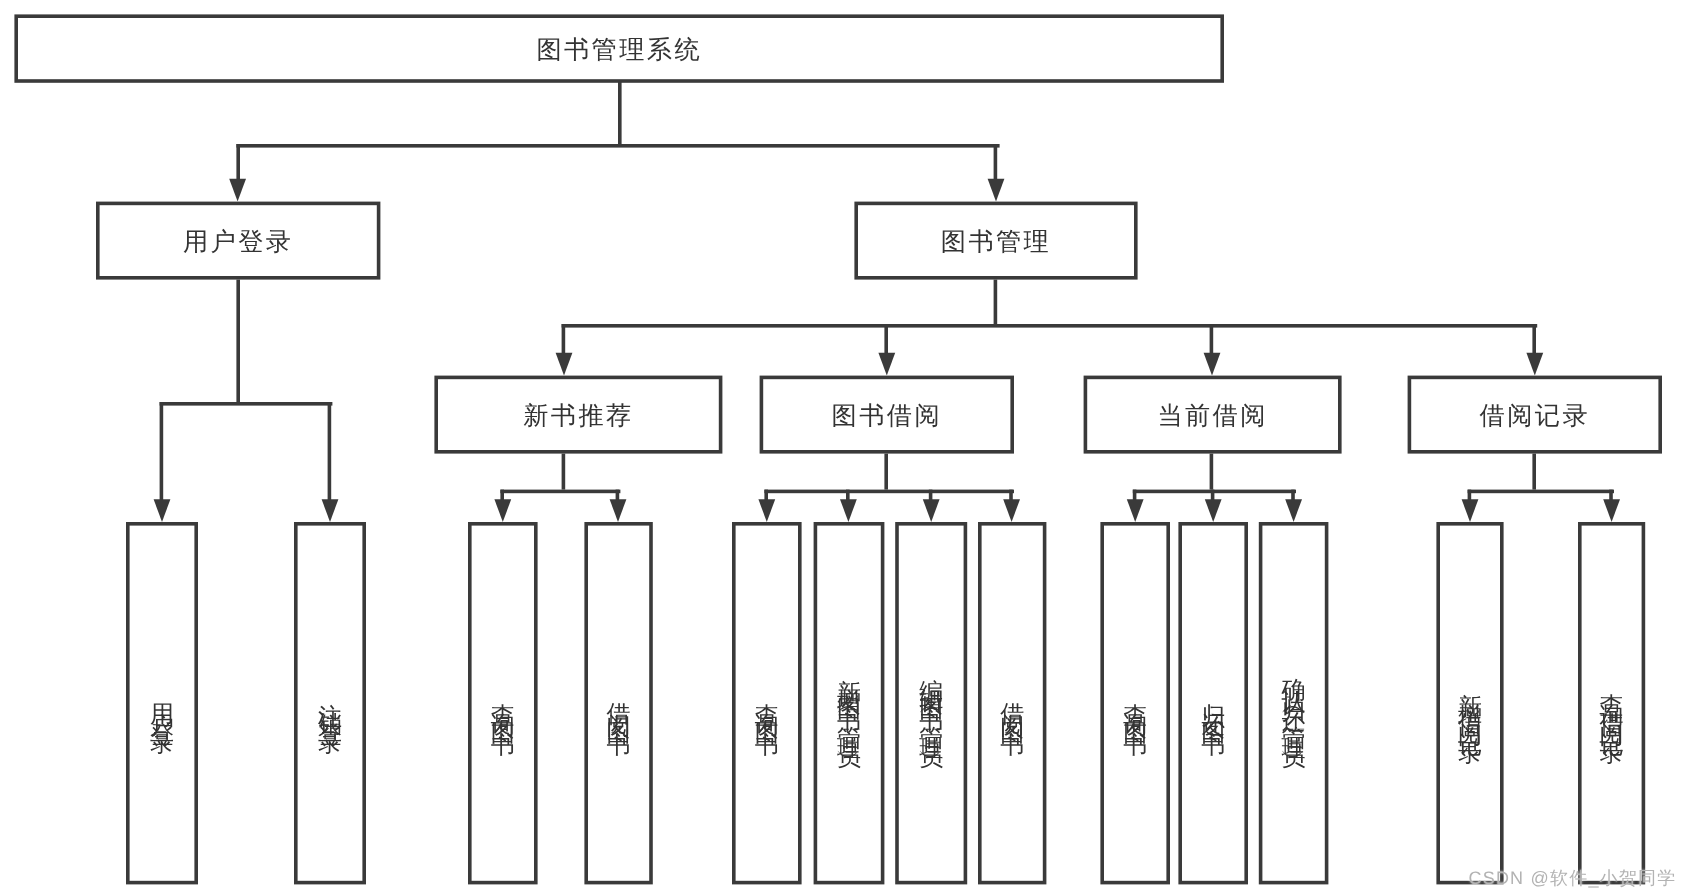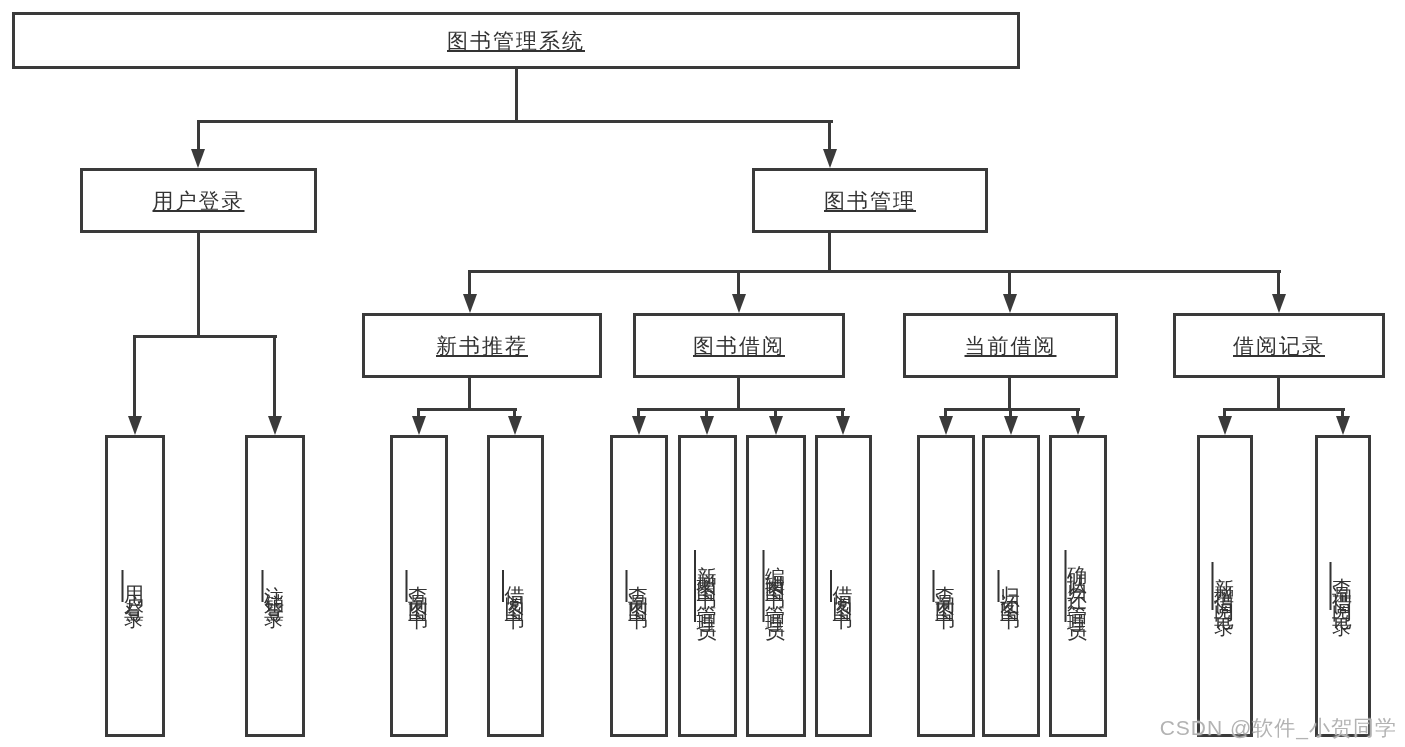--- a/index.html
+++ b/index.html
@@ -17,21 +17,20 @@
 
   
   .box {
     position: absolute;
     border: 3px solid #3a3a3a;
     background: #ffffff;
     display: flex;
     align-items: center;
     justify-content: center;
     color: #333333;
-    text-decoration: underline;
   }
   .hbox { font-size: 21px; letter-spacing: 2px; }
   .vbox .label {
     writing-mode: vertical-rl;
     text-orientation: mixed;
     font-size: 20px;
     letter-spacing: 8px;
     white-space: nowrap;
     color: #333333;
   }
@@ -44,21 +43,21 @@
     width: 0; height: 0;
     border-left: 7px solid transparent;
     border-right: 7px solid transparent;
     border-top: 19px solid #3a3a3a;
   }
 
   .watermark {
     position: absolute;
     right: 8px;
     bottom: 5px;
-    font-size: 21px;
+    font-size: 15px;
     letter-spacing: 1px;
     color: #b3b3b3;
     z-index: 5;
     text-shadow: 0 0 2px #ffffff;
   }
 </style>
 </head>
 <body>
 
 <div class="canvas">
@@ -70,21 +69,21 @@
   <div class="vline" style="left:515px; top:68px; height:52px;"></div>
   <div class="hline" style="left:197px; top:120px; width:636px;"></div>
   <div class="vline" style="left:197px; top:120px; height:30px;"></div>
   <div class="arrow" style="left:191px; top:149px;"></div>
   <div class="vline" style="left:828px; top:120px; height:30px;"></div>
   <div class="arrow" style="left:823px; top:149px;"></div>
 
   <div class="box hbox" style="left:80px; top:168px; width:237px; height:65px;">
     <span>用户登录</span>
   </div>
-  <div class="box hbox" style="left:712px; top:168px; width:236px; height:65px;margin-left:40px;">
+  <div class="box hbox" style="left:712px; top:168px; width:236px; height:65px;">
     <span>图书管理</span>
   </div>
 
   <div class="vline" style="left:197px; top:233px; height:102px;"></div>
   <div class="hline" style="left:133px; top:335px; width:144px;"></div>
   <div class="vline" style="left:133px; top:335px; height:82px;"></div>
   <div class="arrow" style="left:128px; top:416px;"></div>
   <div class="vline" style="left:273px; top:335px; height:82px;"></div>
   <div class="arrow" style="left:268px; top:416px;"></div>
 

